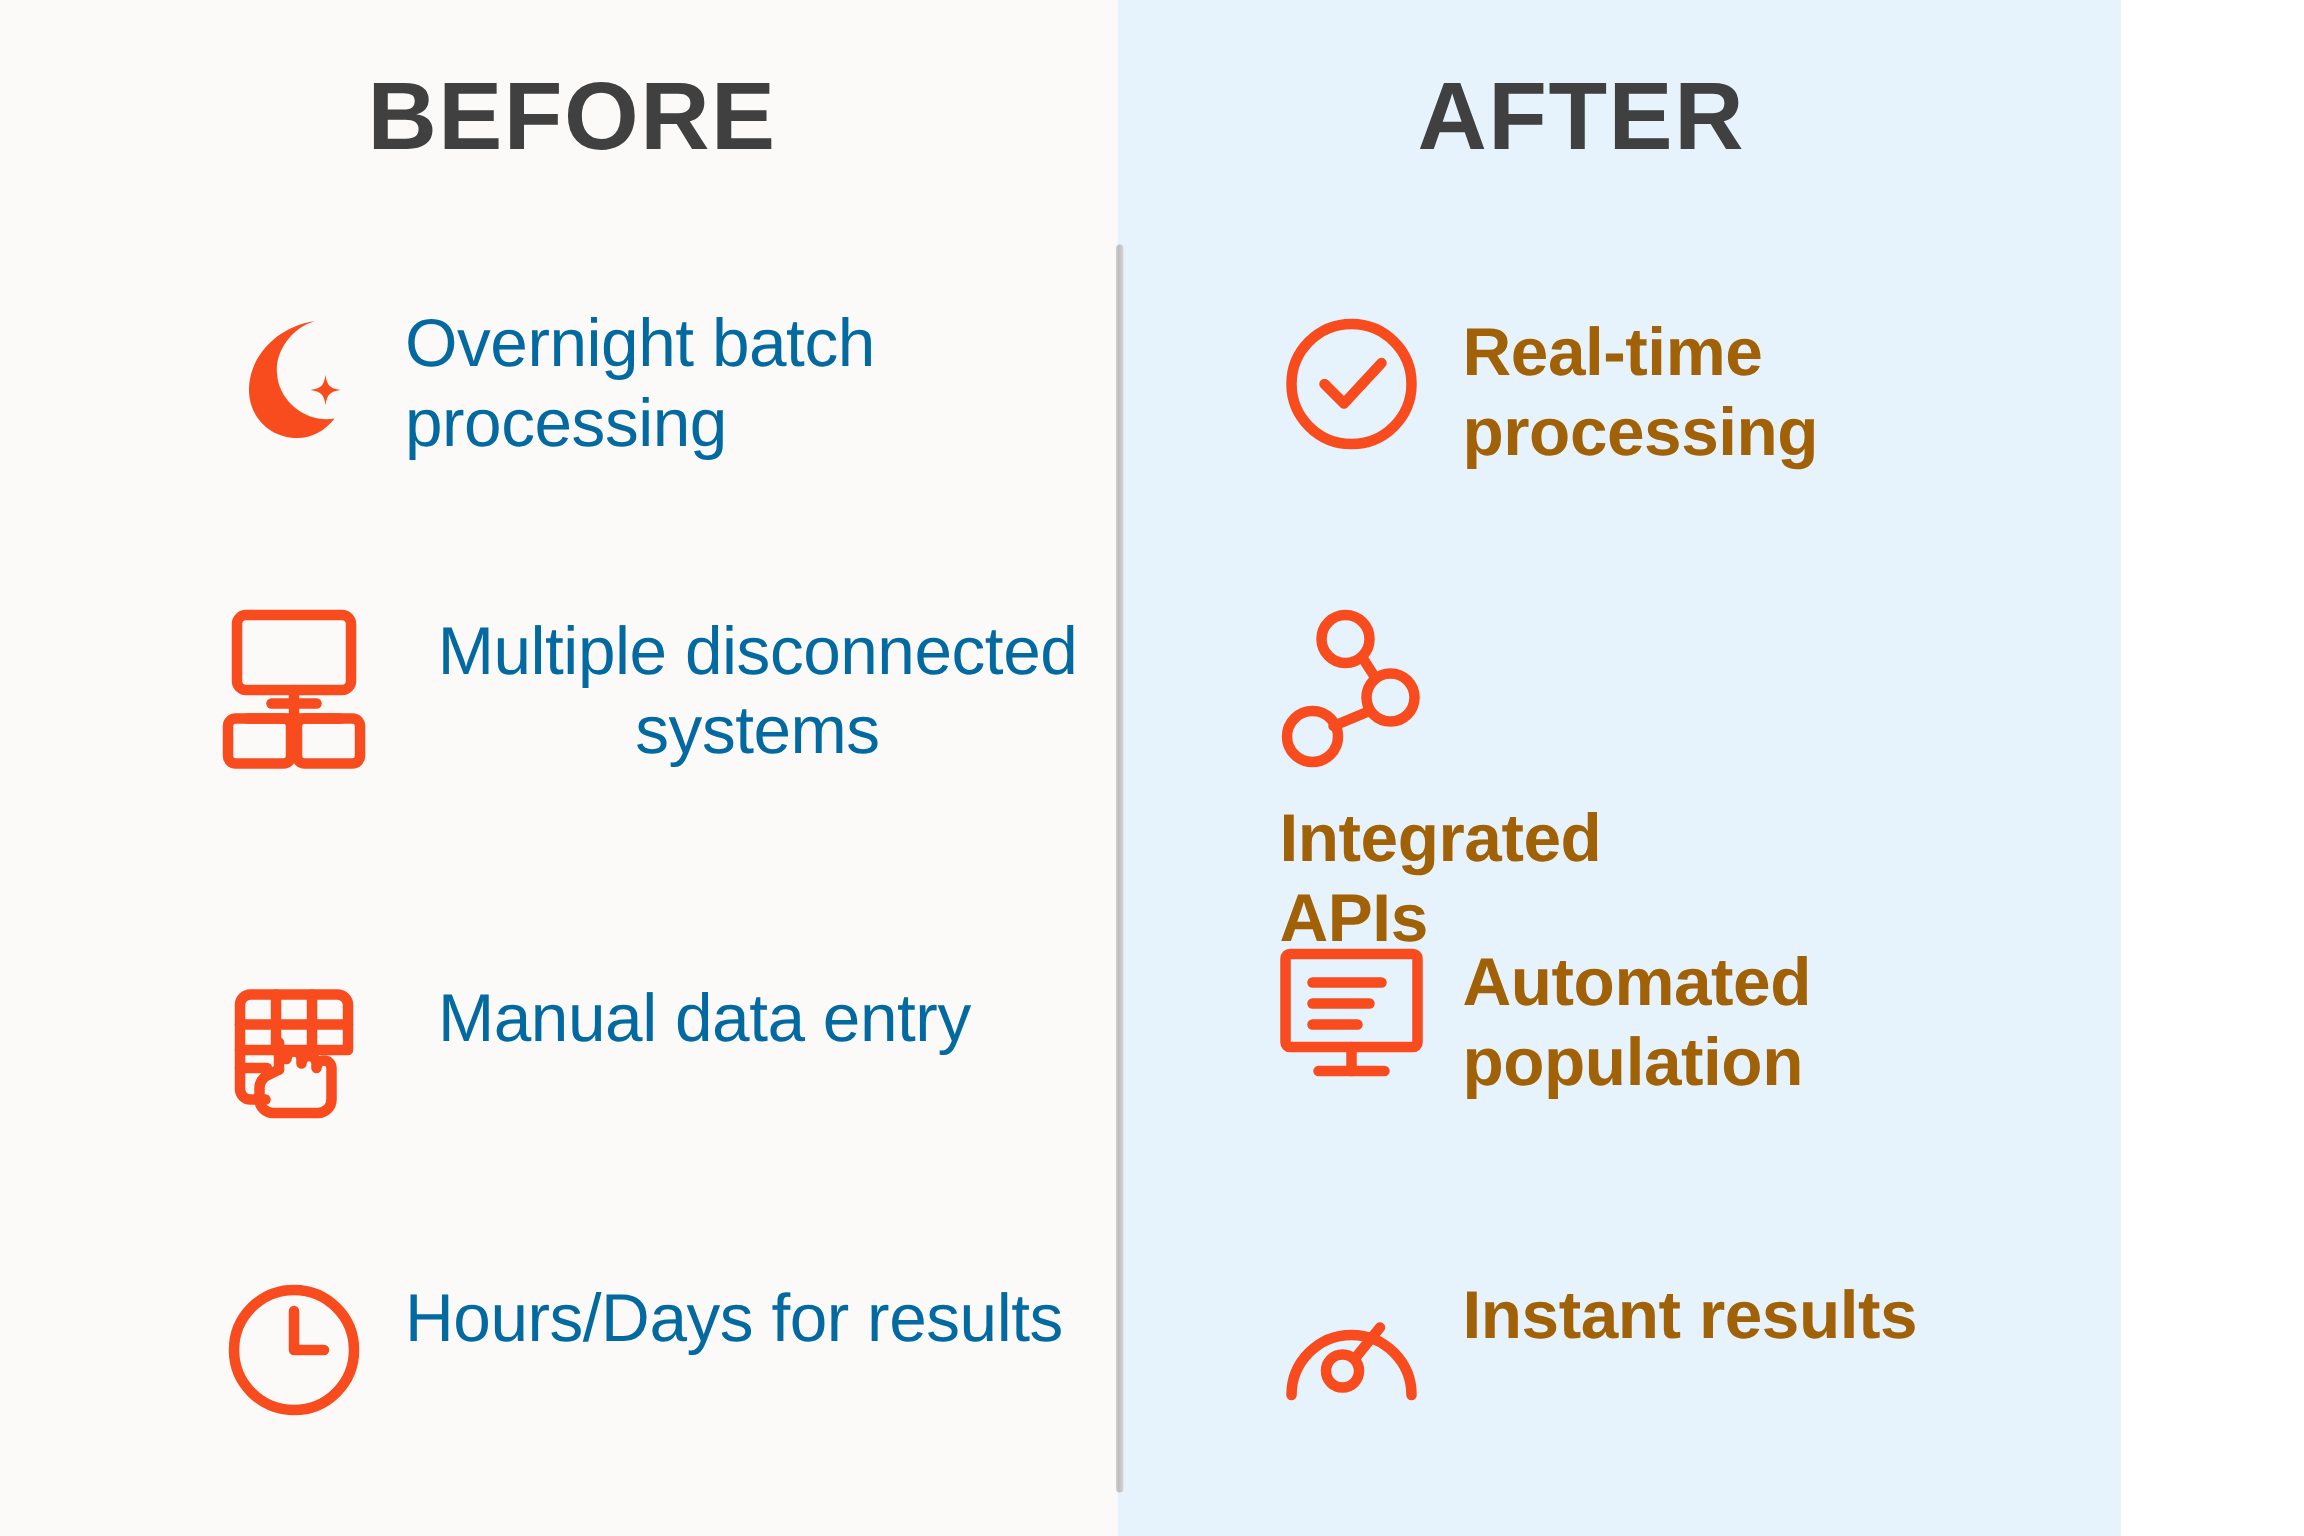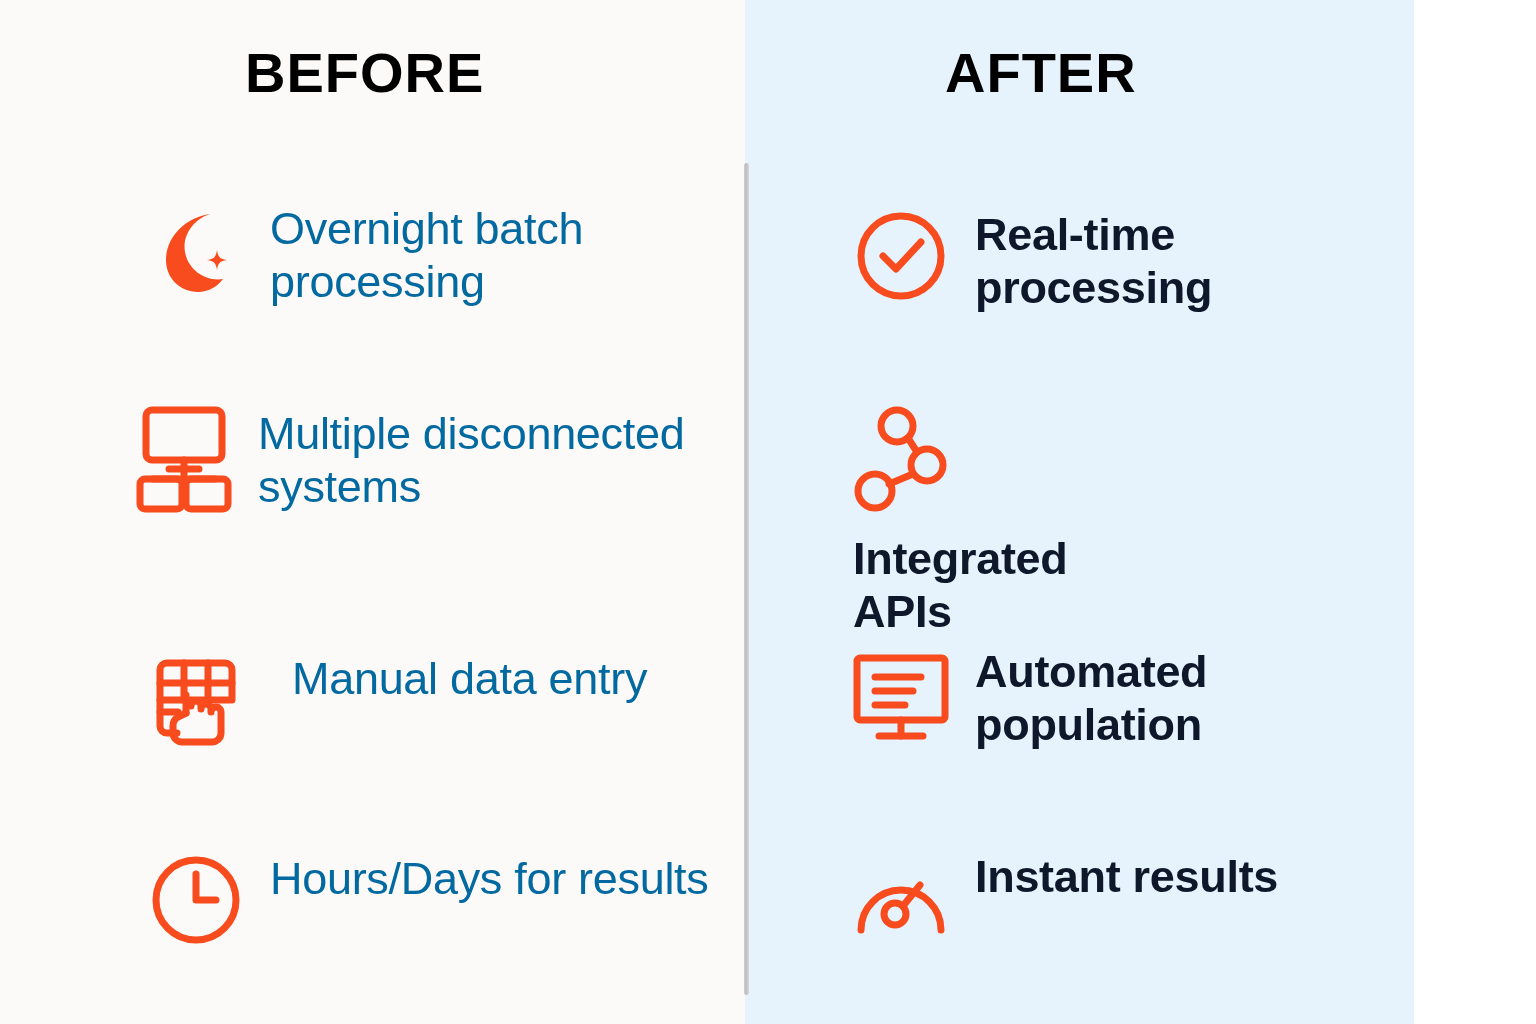--- a/index.html
+++ b/index.html
@@ -43,23 +43,23 @@
     width: 5px;
     height: 832px;
     background: linear-gradient(to right, #cfcfcf 0%, #bdbdbd 40%, #d8d8d8 100%);
     border-radius: 3px;
   }
 
   
   .heading {
     position: absolute;
     font-weight: 700;
-    font-size: 56px;
+    font-size: 64px;
     letter-spacing: 1px;
-    color: #000000;
+    color: #404040;
     line-height: 1;
     white-space: nowrap;
   }
   .heading-before { left: 245px; top: 45px; }
   .heading-after  { left: 200px; top: 45px; }
 
   
   .items {
     position: absolute;
     left: 0; top: 0;
@@ -84,32 +84,32 @@
   .icon-box svg { display: block; overflow: visible; }
 
   .item-label {
     font-size: 45px;
     line-height: 1.18;
     font-weight: 400;
     letter-spacing: -0.3px;
     max-width: 470px;
   }
   .label-dark { color: #0369a1; }
-  .label-teal { color: #0f172a; font-weight: 600; }
+  .label-teal { color: #a16207; font-weight: 600; }
 
   
   .b1 { left: 148px; top: 202px; }
-  .b2 { left: 136px; top: 407px; }
+  .b2 { left: 148px; top: 407px; text-align: center; }
   .b3 { left: 148px; top: 652px; gap: 48px; }
   .b4 { left: 148px; top: 852px; }
 
   
   .a1 { left: 108px; top: 208px; }
   .a2 { left: 108px; top: 410px; flex-direction: column; }
-  .a3 { left: 108px; top: 645px; align-items: center; }
+  .a3 { left: 108px; top: 628px; }
   .a4 { left: 108px; top: 850px; }
 
   .a1 .item-label, .a2 .item-label, .a3 .item-label, .a4 .item-label {
     max-width: 320px;
   }
 </style>
 </head>
 <body>
 
 <div class="board">

